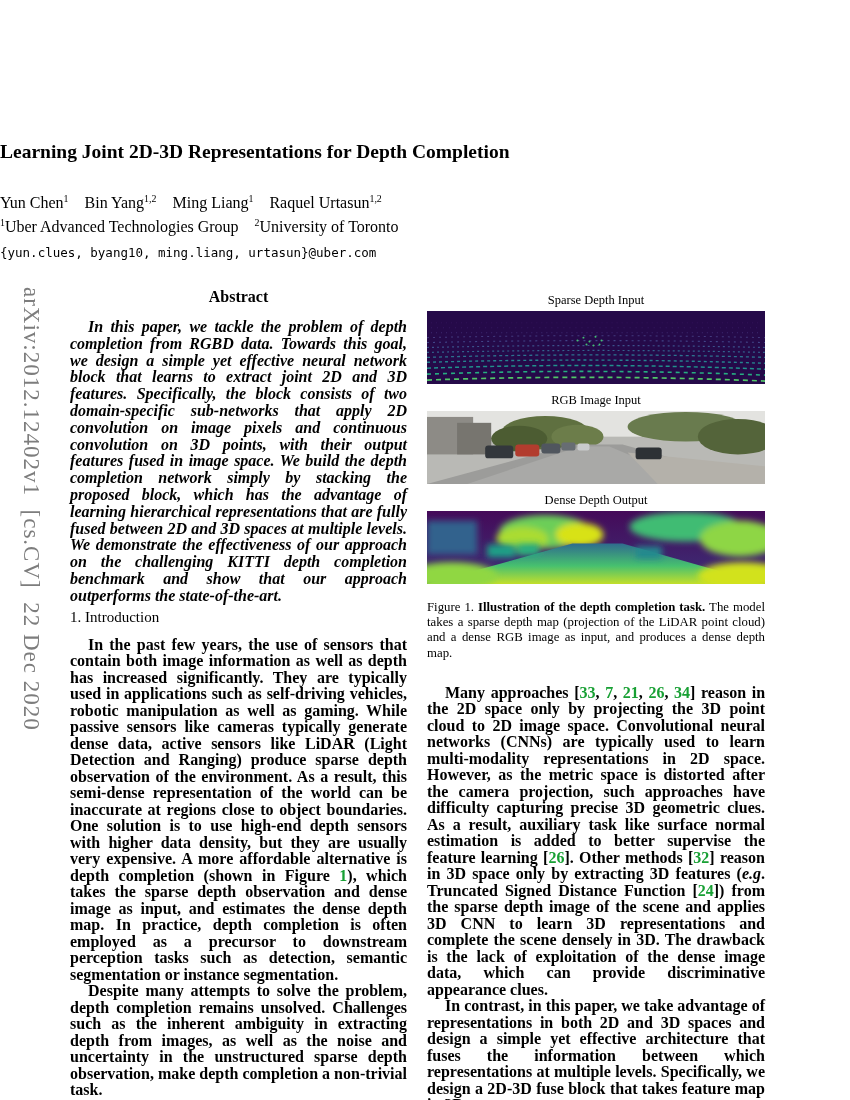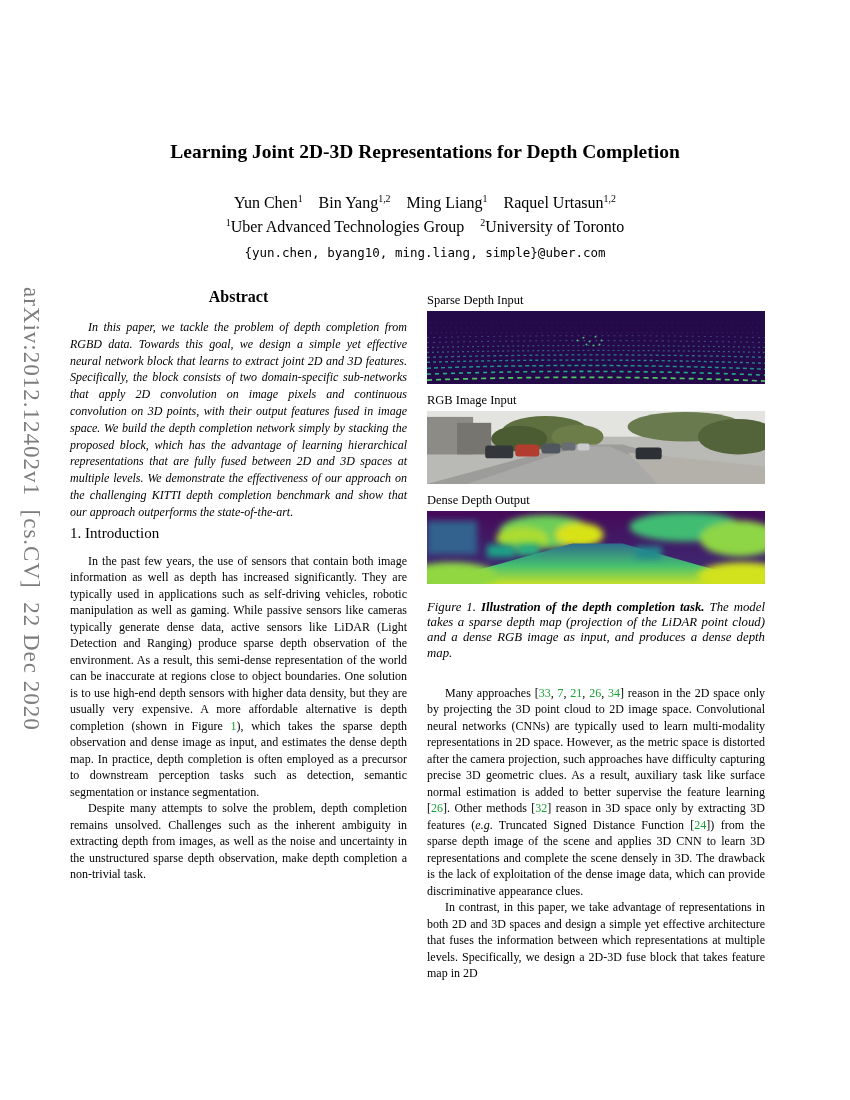--- a/index.html
+++ b/index.html
@@ -17,65 +17,65 @@
   .arxiv-stamp {
     position:absolute; left:18px; top:287px;
     writing-mode:vertical-rl;
     font-size:23px; letter-spacing:1px;
     color:var(--color-watermark,#7d7d7d);
     white-space:pre;
     font-family:"Liberation Serif", serif;
   }
 
   
-  .header { position:absolute; left:0; top:140px; width:100%; text-align:center; }
+  .header { position:absolute; left:0; top:140px; width:100%; }
   .title { font-size:19.5px; font-weight:bold; line-height:24px; }
   .authors { margin-top:30px; font-size:16px; white-space:pre-wrap; }
   .affiliations { margin-top:6px; font-size:16px; white-space:pre-wrap; }
   .email { margin-top:9px; font-size:12.5px; font-family:"DejaVu Sans Mono", monospace; }
   sup { font-size:0.62em; vertical-align:super; line-height:0; }
 
   
   .col { position:absolute; top:288px; }
   .col-left  { left:70px;  width:337px; }
   .col-right { left:427px; width:338px; }
 
   .abstract-heading { text-align:center; font-weight:bold; font-size:16px; margin-bottom:13px; }
   .para {
-    font-size:12px; line-height:16.5px;
+    font-size:16px; line-height:16.5px;
     text-align:justify;
-    hyphens:auto; -webkit-hyphens:auto;
+    hyphens:auto;font-weight:bold; -webkit-hyphens:auto;
   }
   .abstract-text { font-style:italic; line-height:16.8px; }
   .indent { text-indent:18px; }
   .section-heading { font-size:15px; font-weight:normal; margin-top:4px; margin-bottom:11px; }
 
   .cite { color:var(--color-citation,#18a034); }
   .bold { font-weight:bold; }
   .it { font-style:italic; }
 
   
   .figure-block { margin-top:4px; }
-  .fig-label { font-size:12.5px; line-height:16px; margin-bottom:3px; }
+  .fig-label { text-align:center; font-size:12.5px; line-height:16px; margin-bottom:3px; }
   .fig-img { display:block; width:100%; height:73px; margin-bottom:8px; }
-  .fig-caption { font-size:12.8px; line-height:15.2px; text-align:justify; margin-top:16px;font-style:italic; }
+  .fig-caption { font-size:12.8px; line-height:15.2px; text-align:justify; margin-top:16px; }
   .body-start { margin-top:24px; }
 </style>
 </head>
 <body>
 
 <div class="page">
 
   <div class="arxiv-stamp">arXiv:2012.12402v1  [cs.CV]  22 Dec 2020</div>
 
   <div class="header">
     <div class="title">Learning Joint 2D-3D Representations for Depth Completion</div>
     <div class="authors"><span>Yun Chen</span><sup>1</sup><span>    Bin Yang</span><sup>1,2</sup><span>    Ming Liang</span><sup>1</sup><span>    Raquel Urtasun</span><sup>1,2</sup></div>
     <div class="affiliations"><sup>1</sup><span>Uber Advanced Technologies Group    </span><sup>2</sup><span>University of Toronto</span></div>
-    <div class="email">{yun.chen, byang10, ming.liang, simple}@uber.com</div>
+    <div class="email">{yun.clues, byang10, ming.liang, urtasun}@uber.com</div>
   </div>
 
   <div class="col col-left">
     <div class="abstract-heading">Abstract</div>
     <p class="para abstract-text indent">In this paper, we tackle the problem of depth completion from RGBD data. Towards this goal, we design a simple yet effective neural network block that learns to extract joint 2D and 3D features. Specifically, the block consists of two domain-specific sub-networks that apply 2D convolution on image pixels and continuous convolution on 3D points, with their output features fused in image space. We build the depth completion network simply by stacking the proposed block, which has the advantage of learning hierarchical representations that are fully fused between 2D and 3D spaces at multiple levels. We demonstrate the effectiveness of our approach on the challenging KITTI depth completion benchmark and show that our approach outperforms the state-of-the-art.</p>
     <div class="section-heading">1. Introduction</div>
     <p class="para indent"><span>In the past few years, the use of sensors that contain both image information as well as depth has increased significantly. They are typically used in applications such as self-driving vehicles, robotic manipulation as well as gaming. While passive sensors like cameras typically generate dense data, active sensors like LiDAR (Light Detection and Ranging) produce sparse depth observation of the environment. As a result, this semi-dense representation of the world can be inaccurate at regions close to object boundaries. One solution is to use high-end depth sensors with higher data density, but they are usually very expensive. A more affordable alternative is depth completion (shown in Figure </span><span class="cite">1</span><span>), which takes the sparse depth observation and dense image as input, and estimates the dense depth map. In practice, depth completion is often employed as a precursor to downstream perception tasks such as detection, semantic segmentation or instance segmentation.</span></p>
     <p class="para indent">Despite many attempts to solve the problem, depth completion remains unsolved. Challenges such as the inherent ambiguity in extracting depth from images, as well as the noise and uncertainty in the unstructured sparse depth observation, make depth completion a non-trivial task.</p>
   </div>
 

